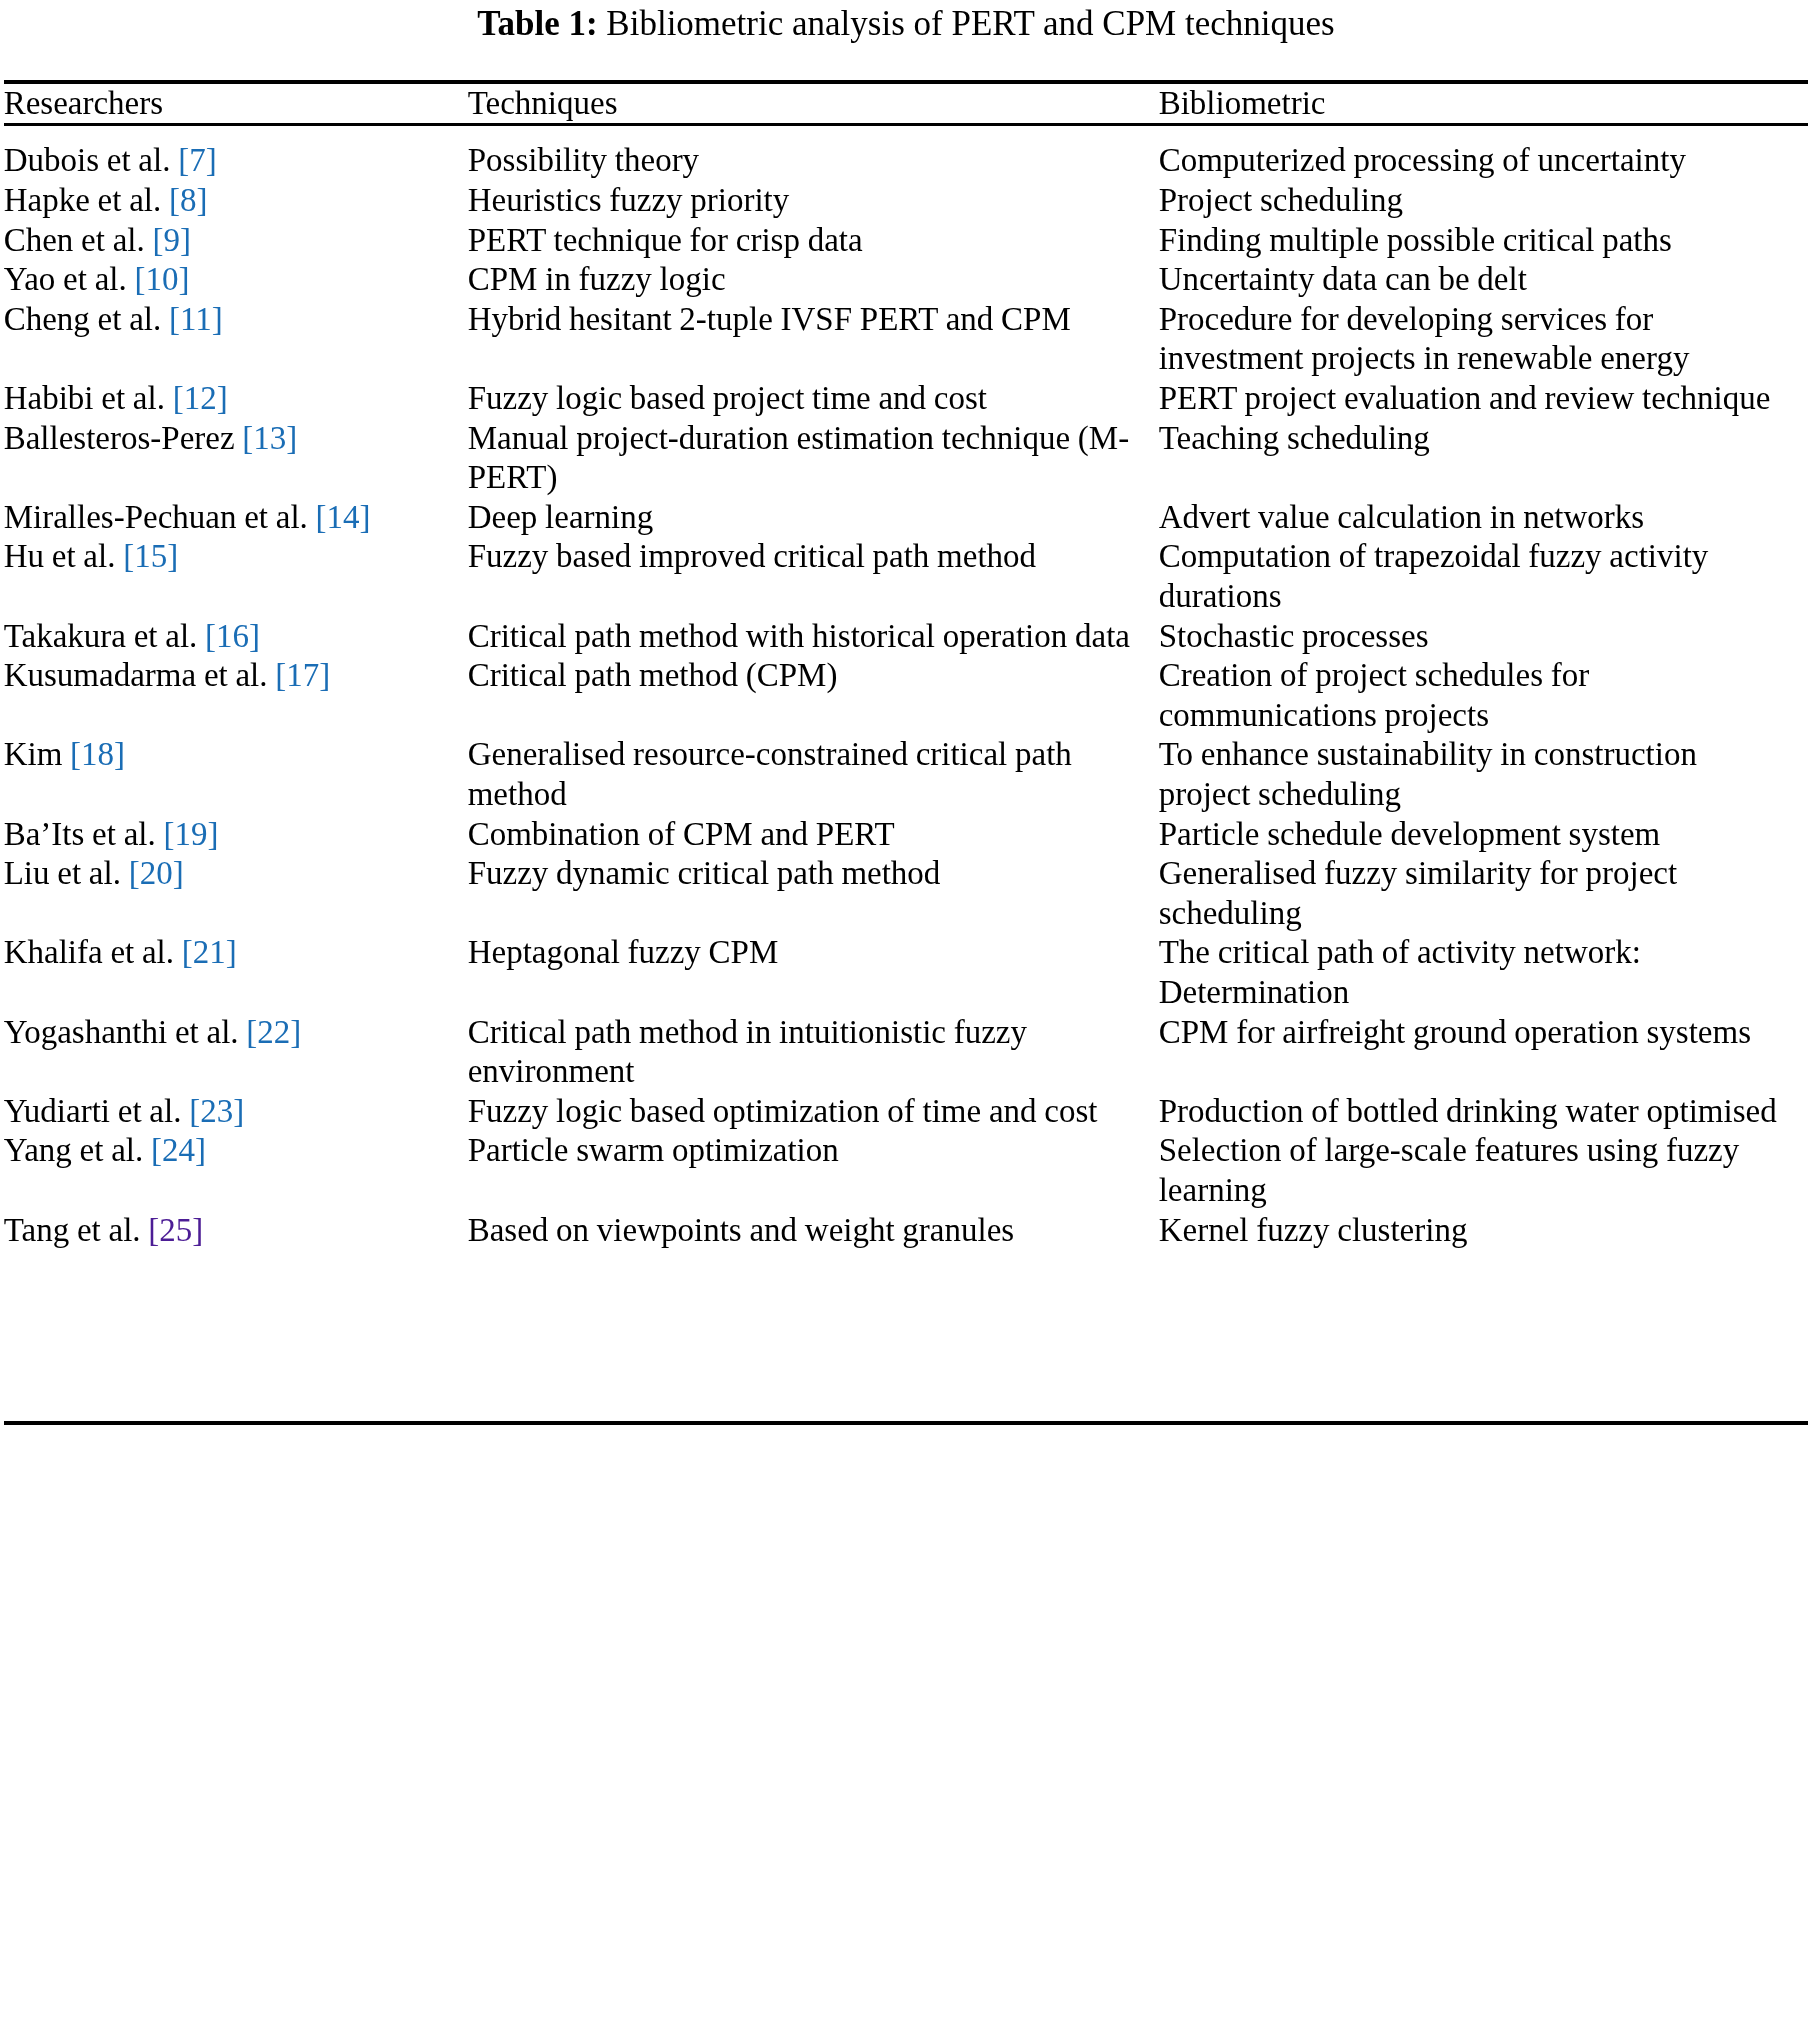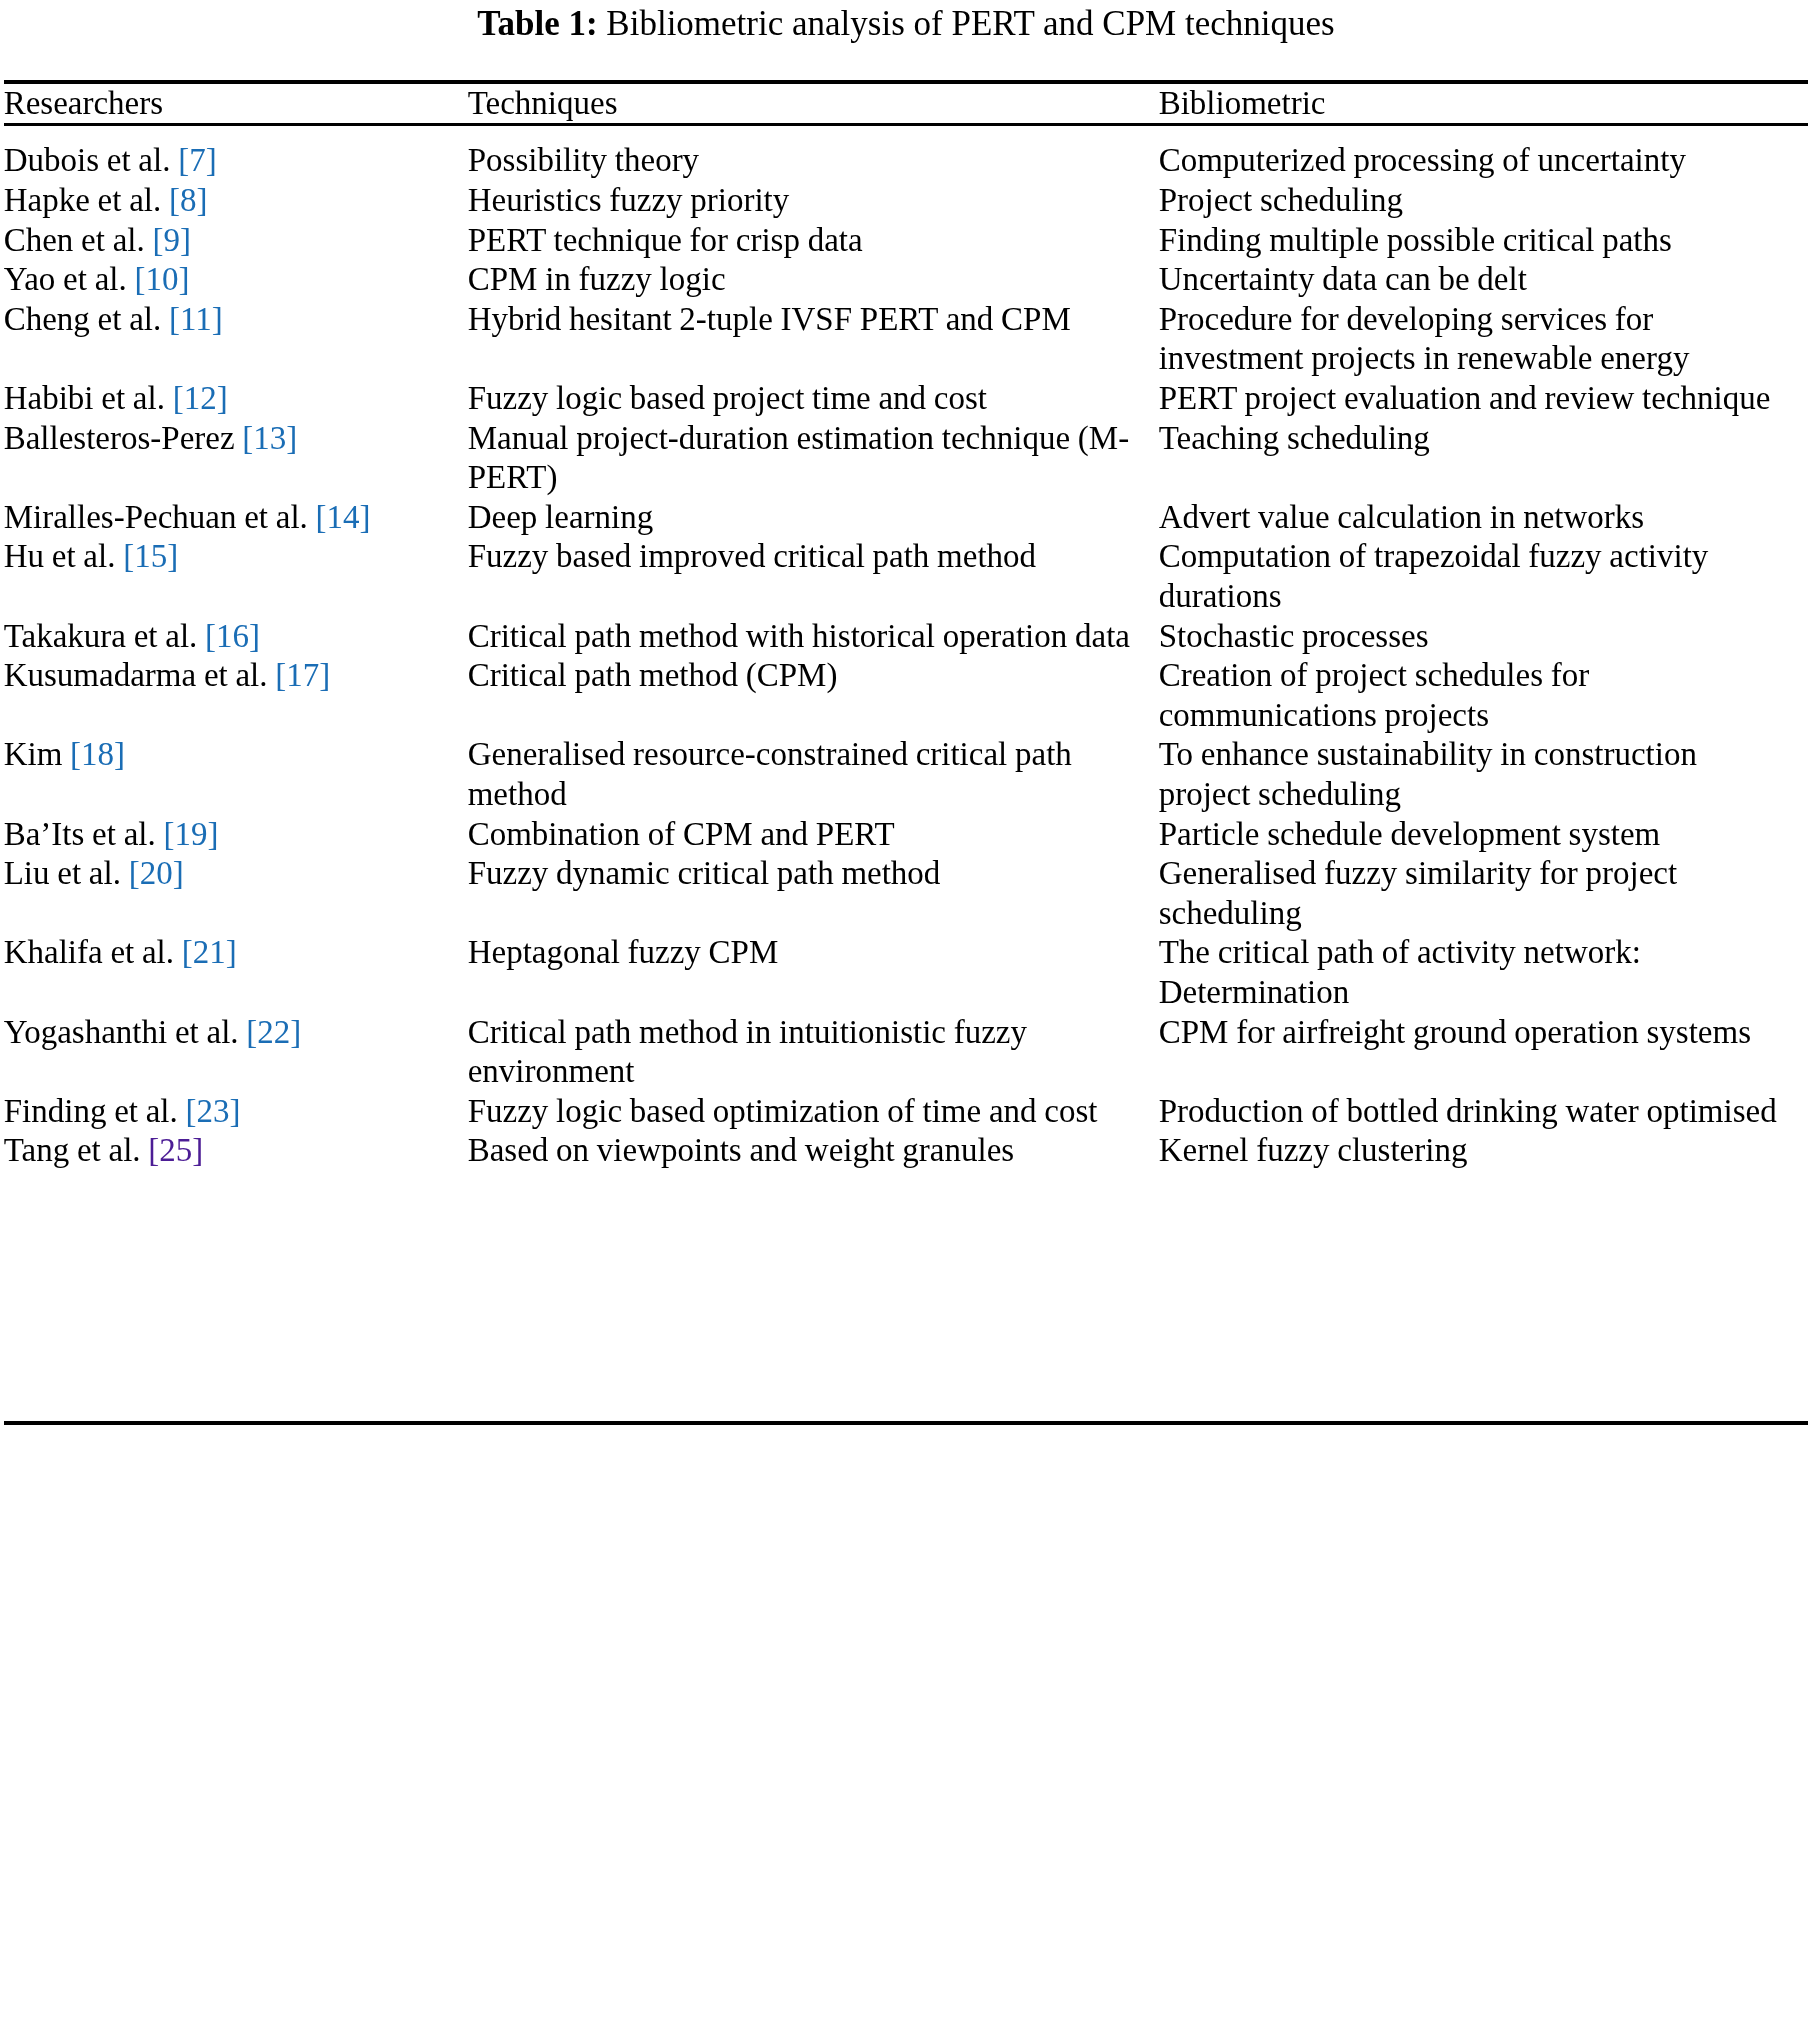--- a/index.html
+++ b/index.html
@@ -208,23 +208,28 @@
           <td><span>Khalifa et al.</span> <span class="ref" style="color: rgb(26, 109, 181);">[21]</span></td>
           <td>Heptagonal fuzzy CPM</td>
           <td>The critical path of activity network: Determination</td>
         </tr>
         <tr>
           <td><span>Yogashanthi et al.</span> <span class="ref" style="color: rgb(26, 109, 181);">[22]</span></td>
           <td>Critical path method in intuitionistic fuzzy environment</td>
           <td>CPM for airfreight ground operation systems</td>
         </tr>
         <tr>
-          <td><span>Finding et al.</span> <span class="ref" style="color: rgb(26, 109, 181);">[23]</span></td>
+          <td><span>Yudiarti et al.</span> <span class="ref" style="color: rgb(26, 109, 181);">[23]</span></td>
           <td>Fuzzy logic based optimization of time and cost</td>
           <td>Production of bottled drinking water optimised</td>
+        </tr>
+        <tr>
+          <td><span>Yang et al.</span> <span class="ref" style="color: rgb(26, 109, 181);">[24]</span></td>
+          <td>Particle swarm optimization</td>
+          <td>Selection of large-scale features using fuzzy learning</td>
         </tr>
         <tr>
           <td><span>Tang et al.</span> <span class="ref" style="color: #4c1d95;">[25]</span></td>
           <td>Based on viewpoints and weight granules</td>
           <td>Kernel fuzzy clustering</td>
         </tr>
       </tbody>
   </table>
 
   <div class="rule-bottom"></div>

